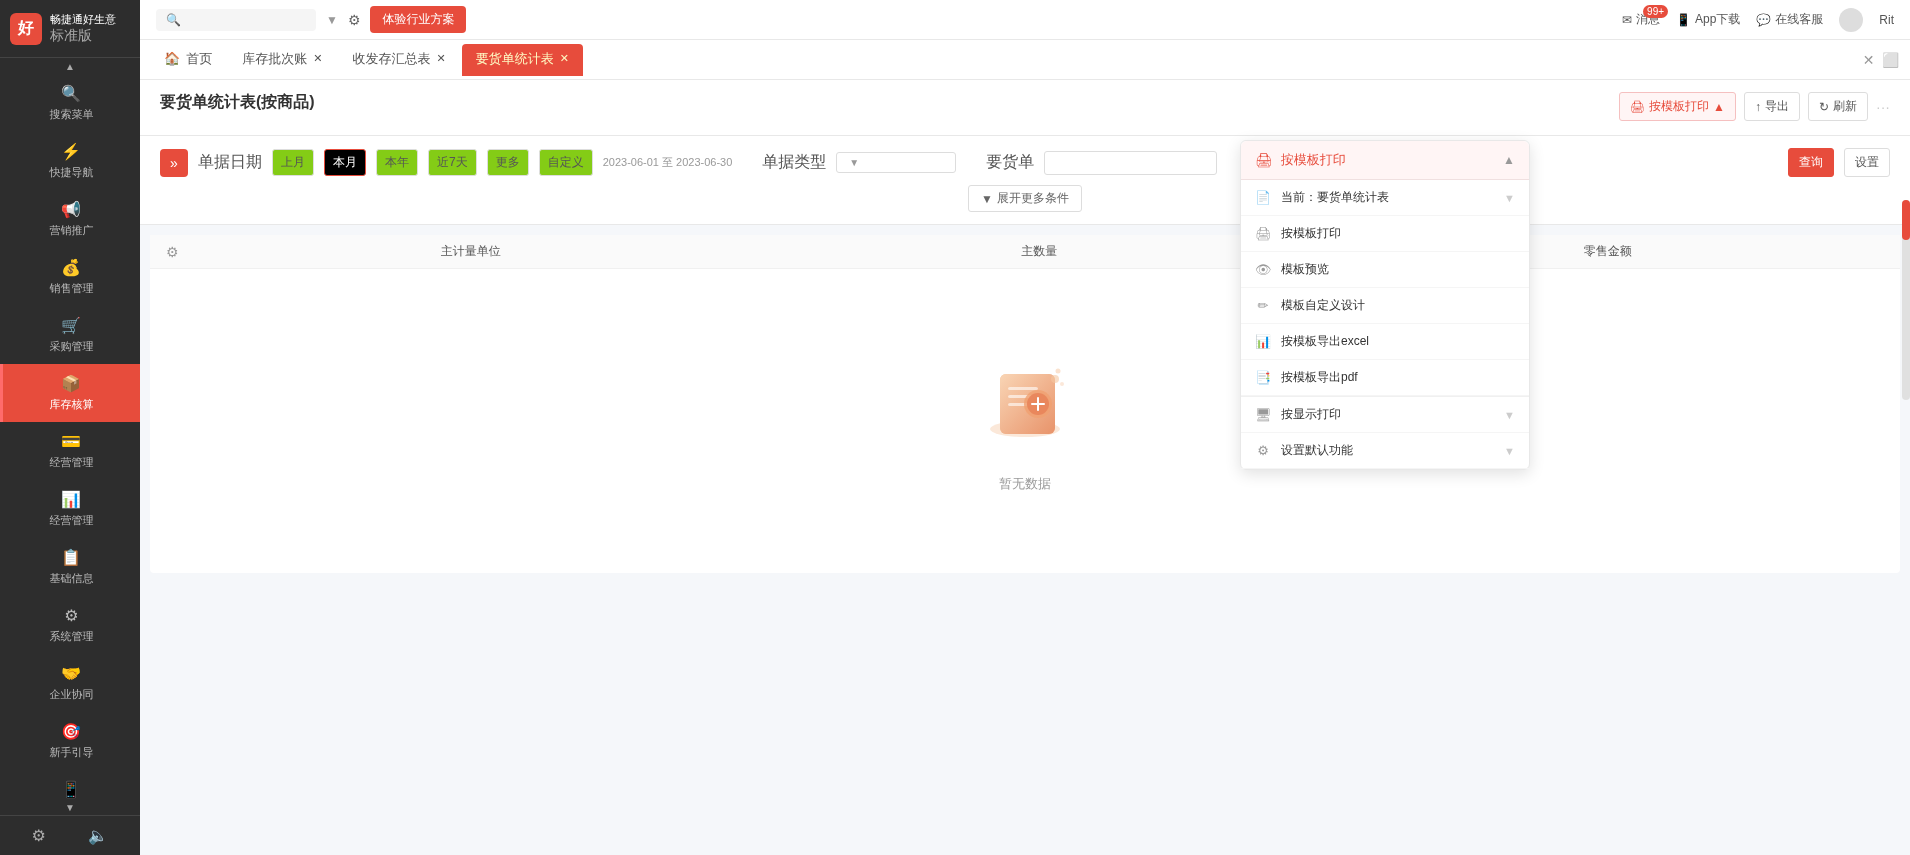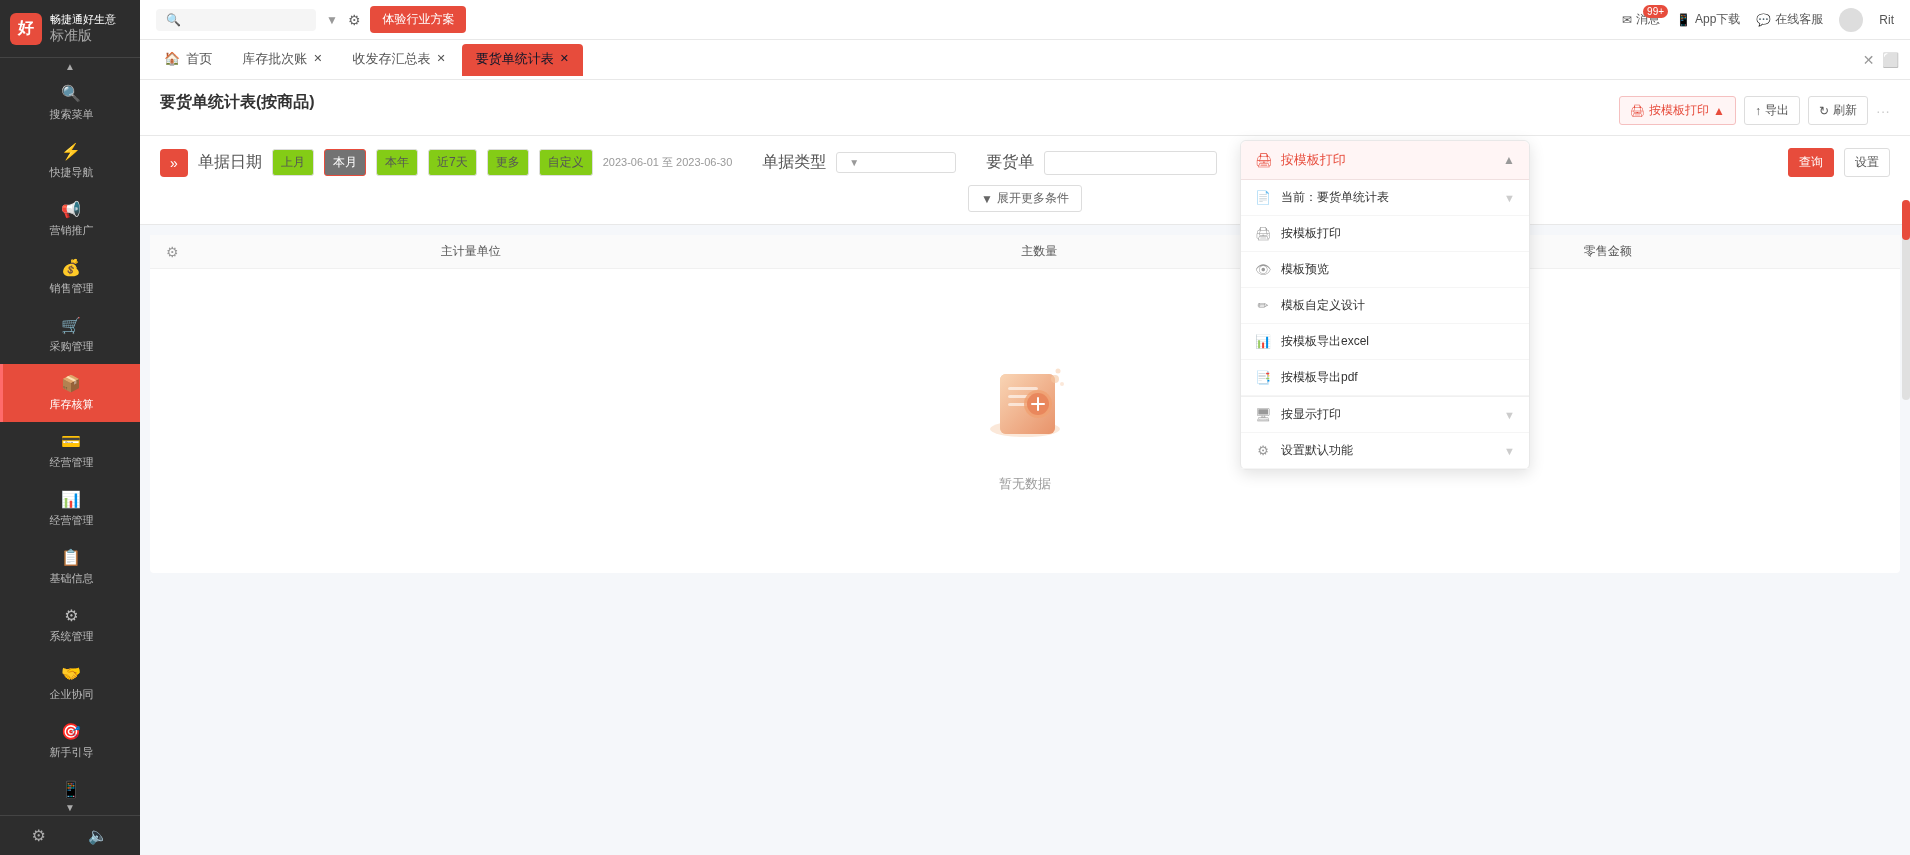--- a/index.html
+++ b/index.html
@@ -74,21 +74,21 @@
     
     .tabbar {
       height: 40px; background: #fff; display: flex; align-items: center;
       padding: 0 10px; border-bottom: 1px solid #e8e8e8; gap: 2px;
     }
     .tab-item {
       display: flex; align-items: center; padding: 6px 14px; cursor: pointer;
       font-size: 13px; color: #555; border-radius: 4px 4px 0 0; gap: 6px;
       border-bottom: 2px solid transparent;
     }
-    .tab-item.active { background: #e74c3c; color: #0f172a; }
+    .tab-item.active { background: #e74c3c; color: #fef9c3; }
     .tab-close { font-size: 11px; cursor: pointer; color: inherit; }
     .tab-window-btns { margin-left: auto; display: flex; gap: 8px; }
     .tab-win-btn { font-size: 14px; color: #999; cursor: pointer; }
 
     
     .page-content {
       flex: 1; background: #f5f7fa; padding: 0;
     }
     .page-title { font-size: 16px; font-weight: bold; color: #333; margin-bottom: 12px; }
 
@@ -100,21 +100,21 @@
     .filter-expand-btn {
       display: flex; align-items: center; justify-content: center;
       width: 28px; height: 28px; background: #e74c3c; color: #fff;
       border-radius: 4px; cursor: pointer; font-size: 14px; flex-shrink: 0;
     }
     .filter-label { color: #555; font-size: 16px; white-space: nowrap; }
     .date-btn {
       padding: 4px 8px; border: 1px solid #ddd; border-radius: 3px; background: #84cc16;
       cursor: pointer; font-size: 12px; color: #555;
     }
-    .date-btn.active { background: #737373; color: #fff; border-color: #e74c3c; }
+    .date-btn.active { background: #000000; color: #fff; border-color: #e74c3c; }
     .date-range { color: #999; font-size: 11px; }
     .filter-select {
       display: flex; align-items: center; border: 1px solid #ddd; border-radius: 3px;
       padding: 4px 8px; background: #fff; cursor: pointer; gap: 4px; min-width: 120px;
     }
     .filter-select-text { color: #555; font-size: 12px; }
     .filter-chevron { color: #999; font-size: 10px; }
     .filter-input {
       border: 1px solid #ddd; border-radius: 3px; padding: 4px 8px;
       font-size: 12px; color: #555; outline: none; min-width: 80px;
@@ -319,21 +319,21 @@
     <div class="topbar-spacer"></div>
     <div class="tab-window-btns">
       <span class="tab-win-btn">✕</span>
       <span class="tab-win-btn">⬜</span>
     </div>
   </div>
 
   <div class="page-content">
 
     <div style="background:#fff; padding: 12px 20px 0; border-bottom: 1px solid #e8e8e8;">
-      <div style="display:flex; align-items:flex-end; justify-content:space-between; margin-bottom:10px;">
+      <div style="display:flex; align-items:flex-start; justify-content:space-between; margin-bottom:10px;">
         <span class="page-title">要货单统计表(按商品)</span>
         <div style="display:flex; align-items:center; gap:8px;">
           <button class="action-btn" style="background:#fff5f5; color:#e74c3c; border-color:#f5c0c0;">
             <span>🖨</span>
             <span>按模板打印</span>
             <span>▲</span>
           </button>
           <button class="action-btn">
             <span>↑</span>
             <span>导出</span>

